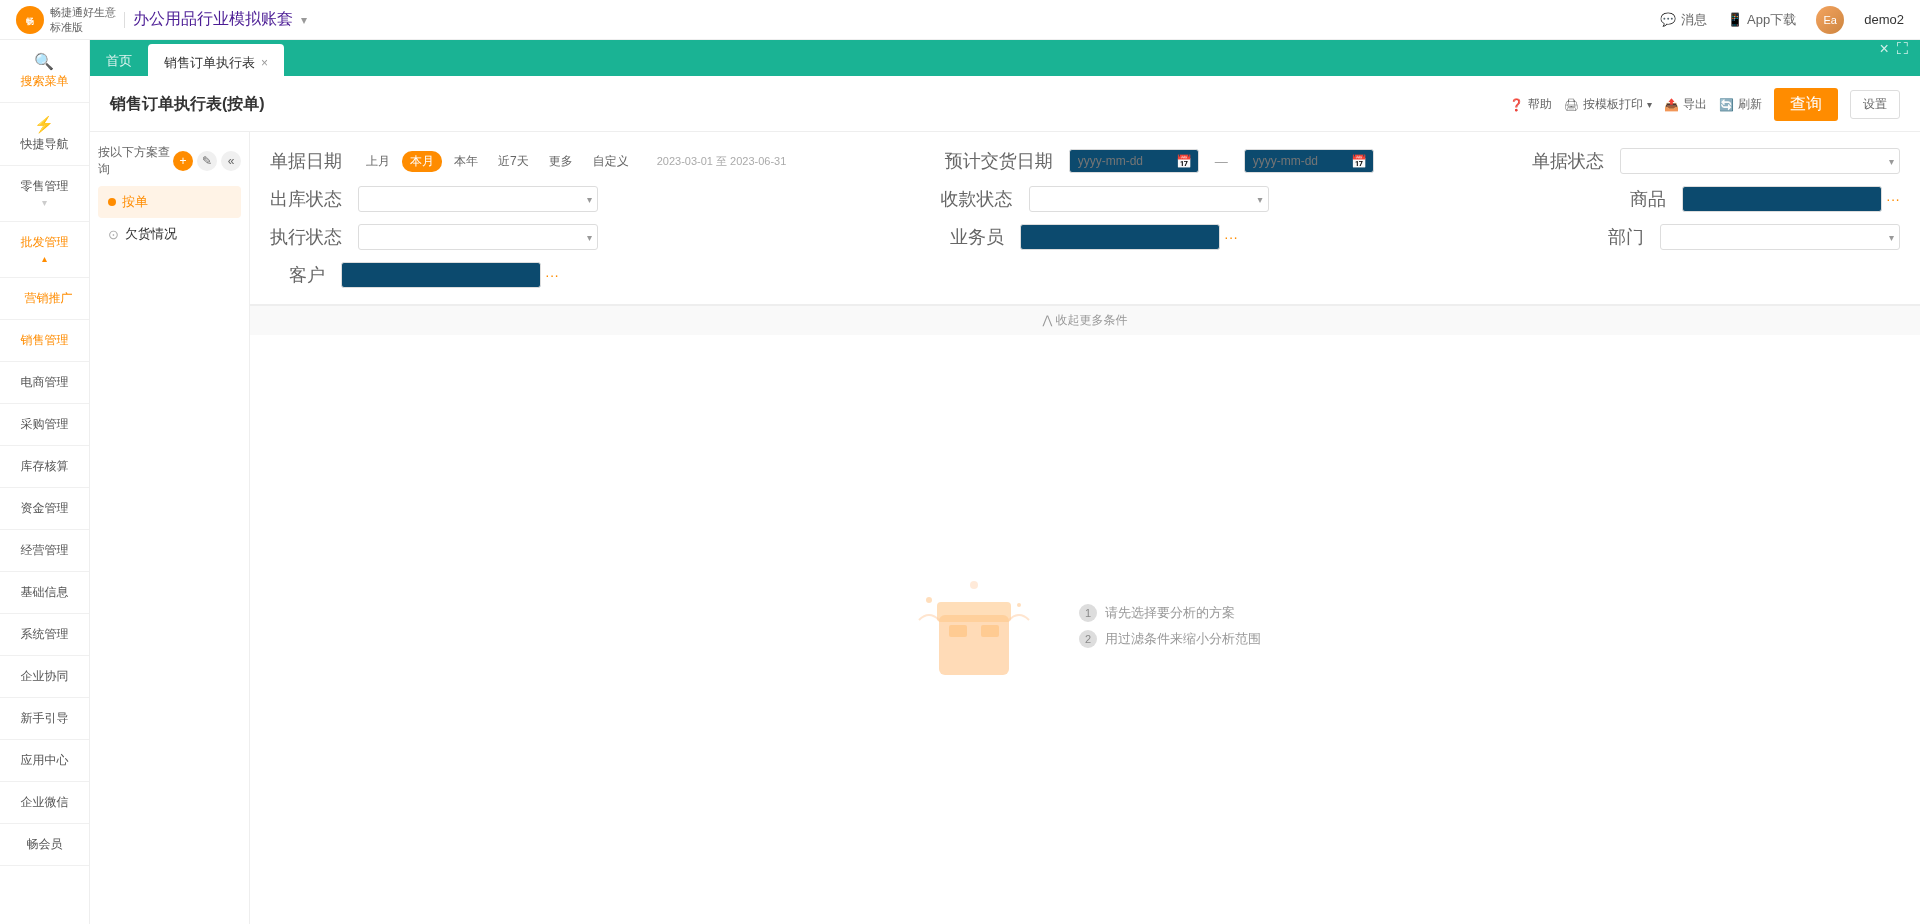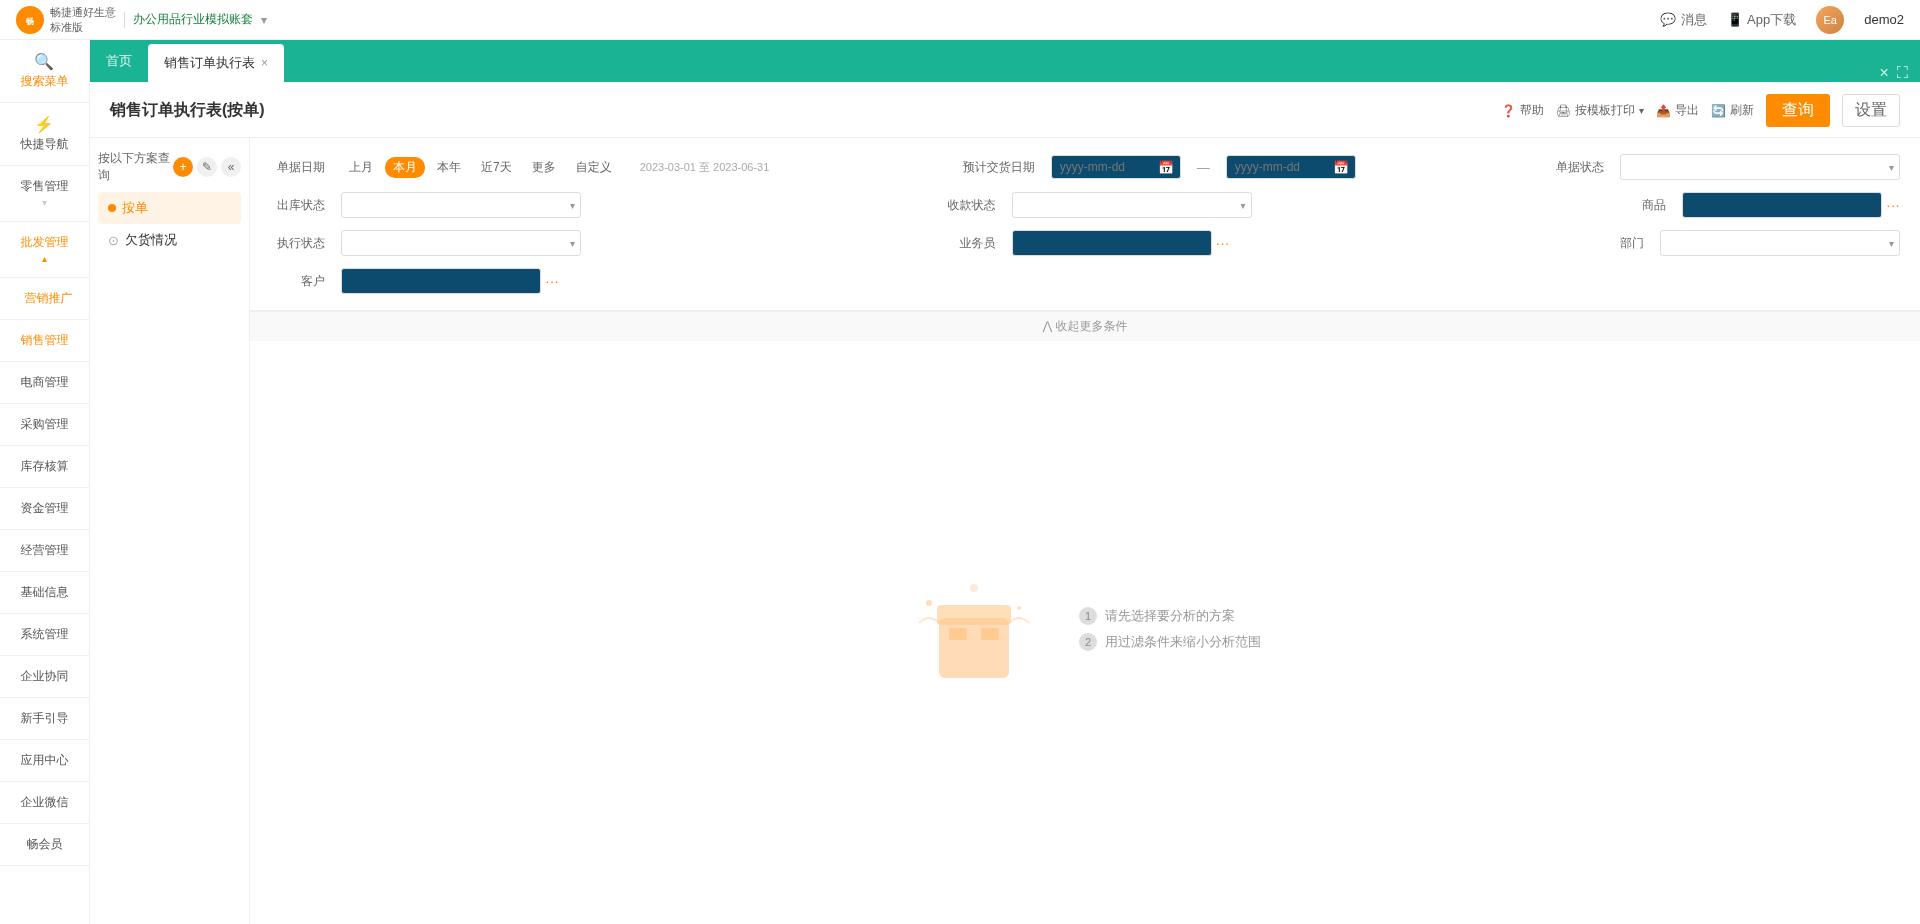--- a/index.html
+++ b/index.html
@@ -26,21 +26,21 @@
       align-items: center;
       gap: 6px;
     }
     .logo-icon {
       width: 28px; height: 28px;
       background: #ff8c00;
       border-radius: 50%;
       display: flex; align-items: center; justify-content: center;
       color: white; font-size: 10px; font-weight: bold;
     }
-    .breadcrumb-text { color: #15803d; font-size: 12px; }
+    .breadcrumb-text { color: #4c1d95; font-size: 16px; }
     .top-header-right {
       display: flex;
       align-items: center;
       gap: 20px;
     }
     .header-action {
       display: flex; align-items: center; gap: 4px;
       color: #666; font-size: 13px; cursor: pointer;
     }
     .user-avatar {
@@ -66,24 +66,24 @@
       cursor: pointer;
       font-size: 12px;
       color: #555;
       border-bottom: 1px solid #f0f0f0;
     }
     .sidebar-item.active { color: #ff8c00; }
     .sidebar-item .sidebar-icon { font-size: 16px; margin-bottom: 2px; }
 
     
     .tab-bar {
-      height: 42px;
+      height: 36px;
       background: #1ab394;
       display: flex;
-      align-items: flex-end;
+      align-items: flex-start;
       flex-shrink: 0;
     }
     .tab-item {
       height: 42px;
       display: flex;
       align-items: center;
       padding: 0 16px;
       cursor: pointer;
       font-size: 13px;
       color: rgba(255,255,255,0.85);
@@ -153,21 +153,21 @@
       cursor: pointer;
       font-size: 16px;
     }
     .btn-secondary {
       background: white;
       color: #666;
       border: 1px solid #ddd;
       padding: 5px 12px;
       border-radius: 3px;
       cursor: pointer;
-      font-size: 16px;
+      font-size: 12px;
     }
     .left-panel {
       width: 160px;
       background: #fff;
       border-right: 1px solid #eee;
       padding: 12px 8px;
       flex-shrink: 0;
     }
     .left-panel-header {
       font-size: 12px;
@@ -216,21 +216,21 @@
       border-bottom: 1px solid #eee;
     }
     .filter-row {
       display: flex;
       align-items: center;
       gap: 16px;
       margin-bottom: 12px;
     }
     .filter-row:last-child { margin-bottom: 0; }
     .filter-label {
-      font-size: 12px;
+      font-size: 18px;
       color: #666;
       white-space: nowrap;
       min-width: 55px;
       text-align: right;
     }
     .filter-input {
       border: 1px solid #ddd;
       border-radius: 3px;
       padding: 5px 8px;
       font-size: 12px;

